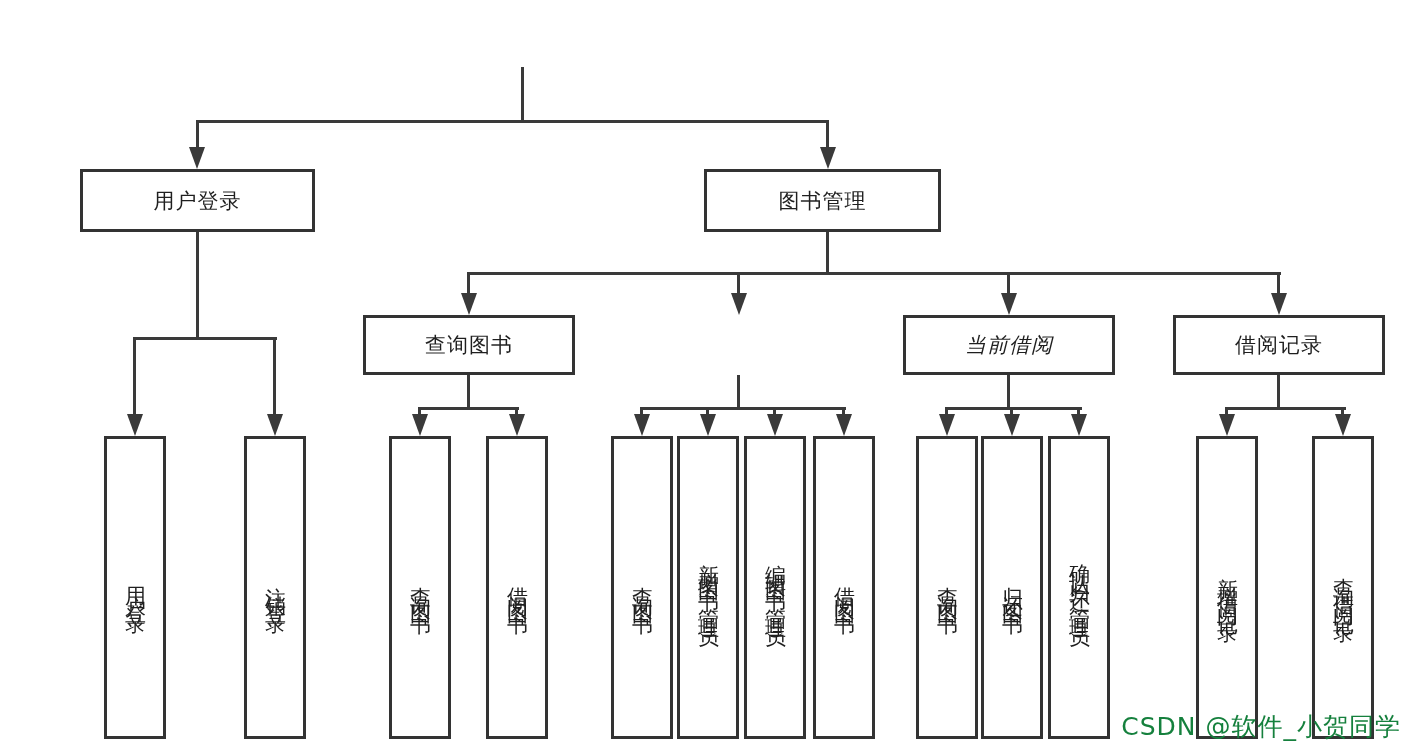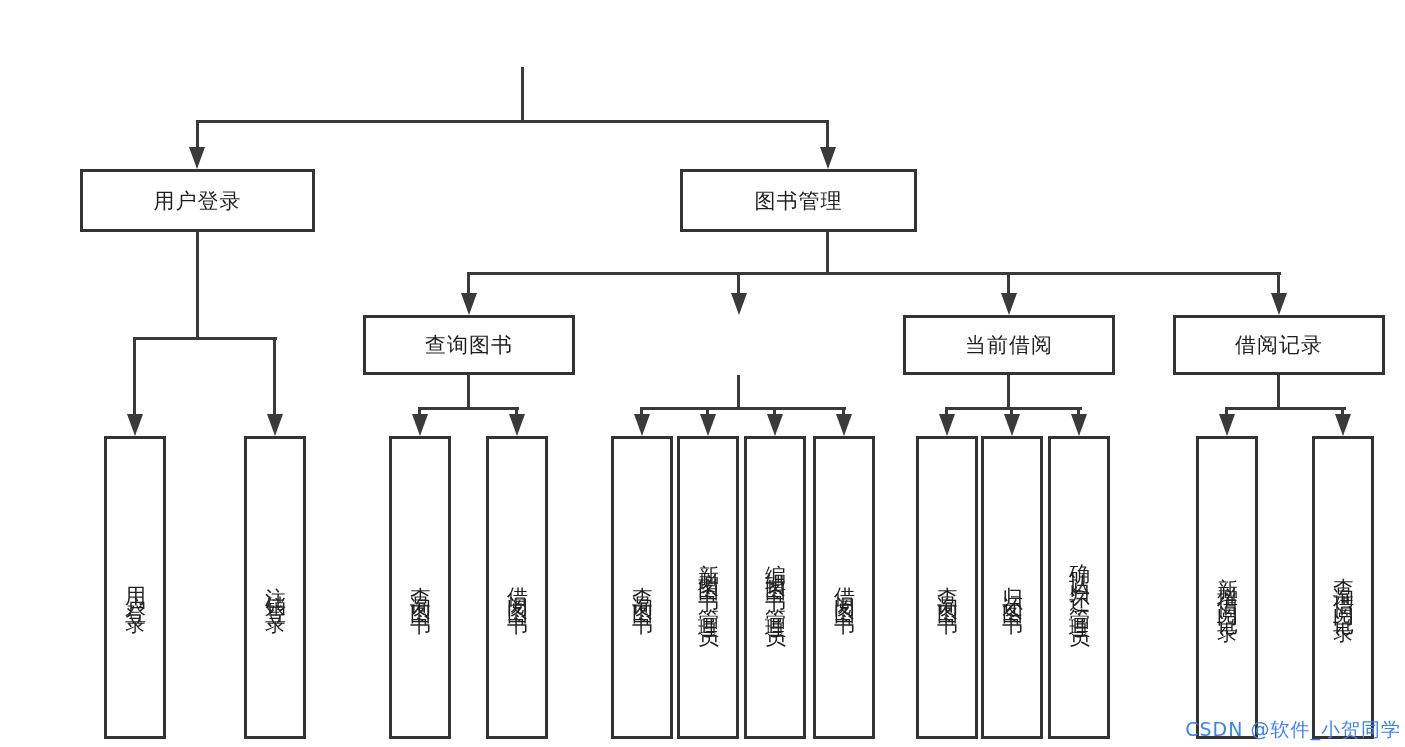--- a/index.html
+++ b/index.html
@@ -23,40 +23,40 @@
   }
   .vline{position:absolute;width:3px;background:#3a3a3a;z-index:1;}
   .hline{position:absolute;height:3px;background:#3a3a3a;z-index:1;}
   .arrow{
     position:absolute;width:0;height:0;z-index:1;
     border-left:8px solid transparent;border-right:8px solid transparent;
     border-top:22px solid #3a3a3a;
   }
   .watermark{
     position:absolute;right:4px;bottom:4px;z-index:3;
-    font-size:19px;color:#3b82f6;letter-spacing:1px;white-space:nowrap;
+    font-size:25px;color:#15803d;letter-spacing:1px;white-space:nowrap;
   }
 </style>
 </head>
 <body>
 
 <div class="canvas">
 
 
   <div class="box" style="left:80px;top:169px;width:229px;height:57px;">
     <span>用户登录</span>
   </div>
-  <div class="box" style="left:680px;top:169px;width:231px;height:57px;">
+  <div class="box" style="left:704px;top:169px;width:231px;height:57px;">
     <span>图书管理</span>
   </div>
 
   <div class="box" style="left:363px;top:315px;width:206px;height:54px;">
     <span>查询图书</span>
   </div>
-  <div class="box" style="left:903px;top:315px;width:206px;height:54px;">
+  <div class="box" style="left:903px;top:315px;width:206px;height:54px;font-style:italic;">
     <span>当前借阅</span>
   </div>
   <div class="box" style="left:1173px;top:315px;width:206px;height:54px;">
     <span>借阅记录</span>
   </div>
 
   <div class="leaf" style="left:104px;">
     <span class="vtext">用户登录</span>
   </div>
   <div class="leaf" style="left:244px;">

